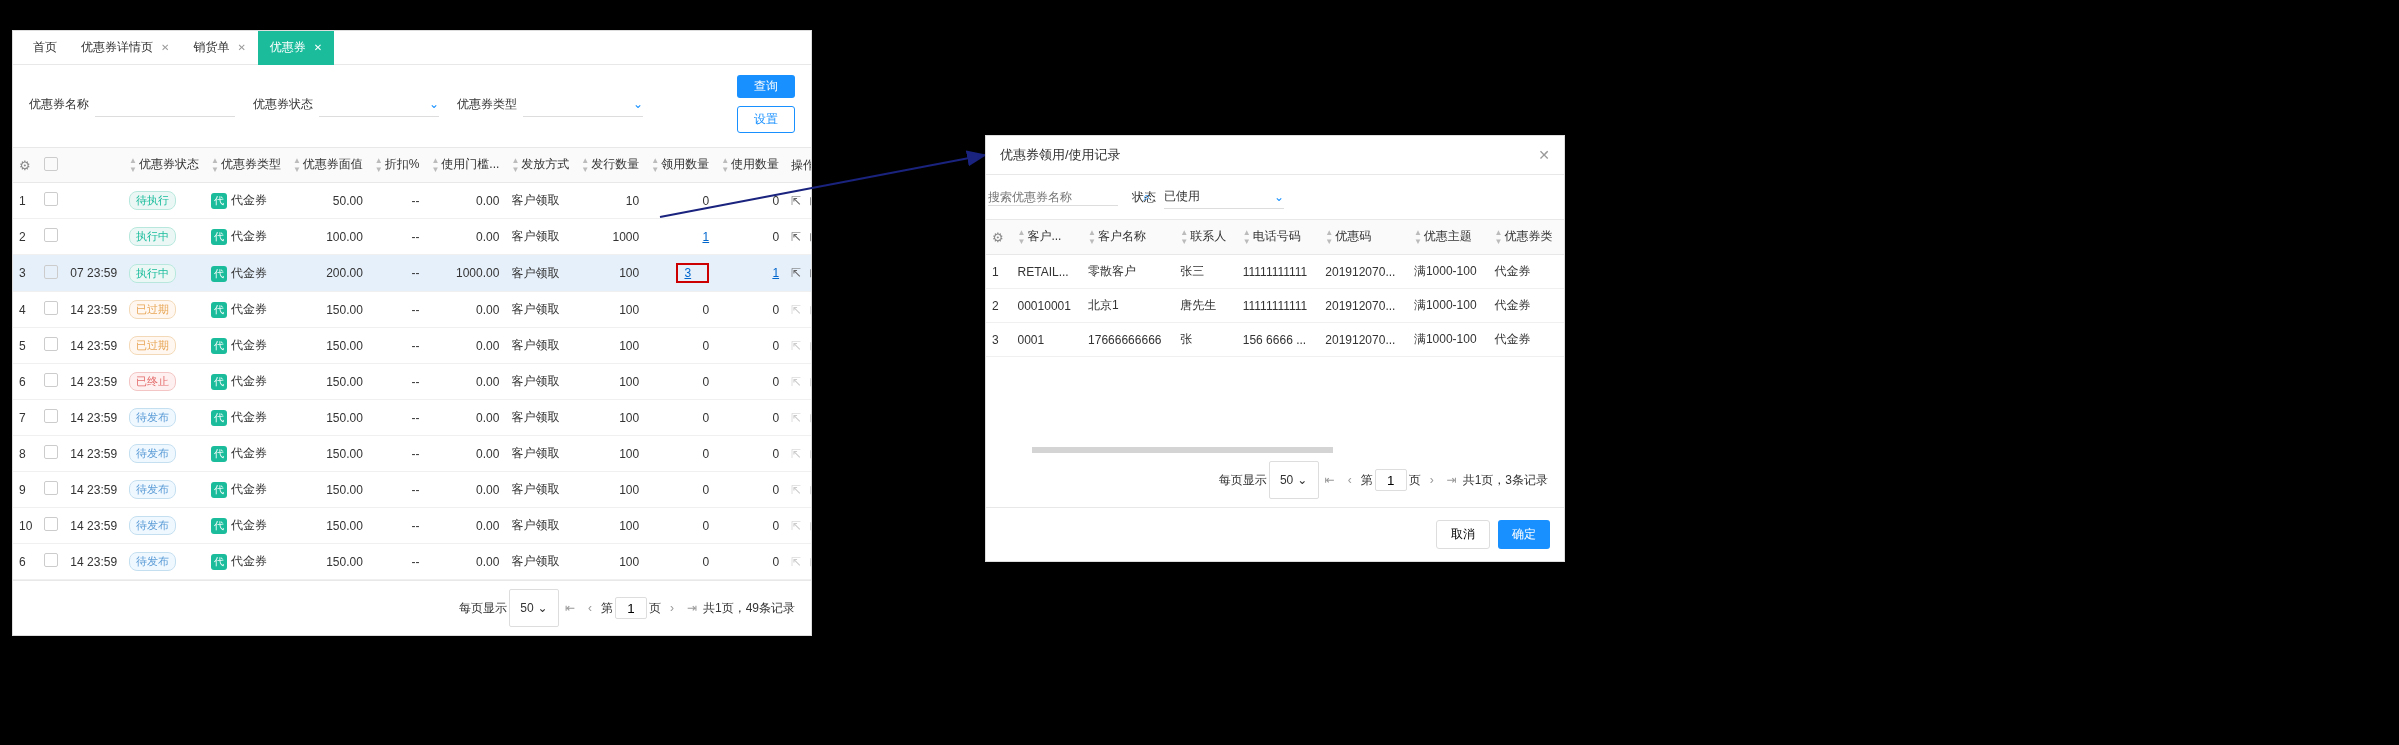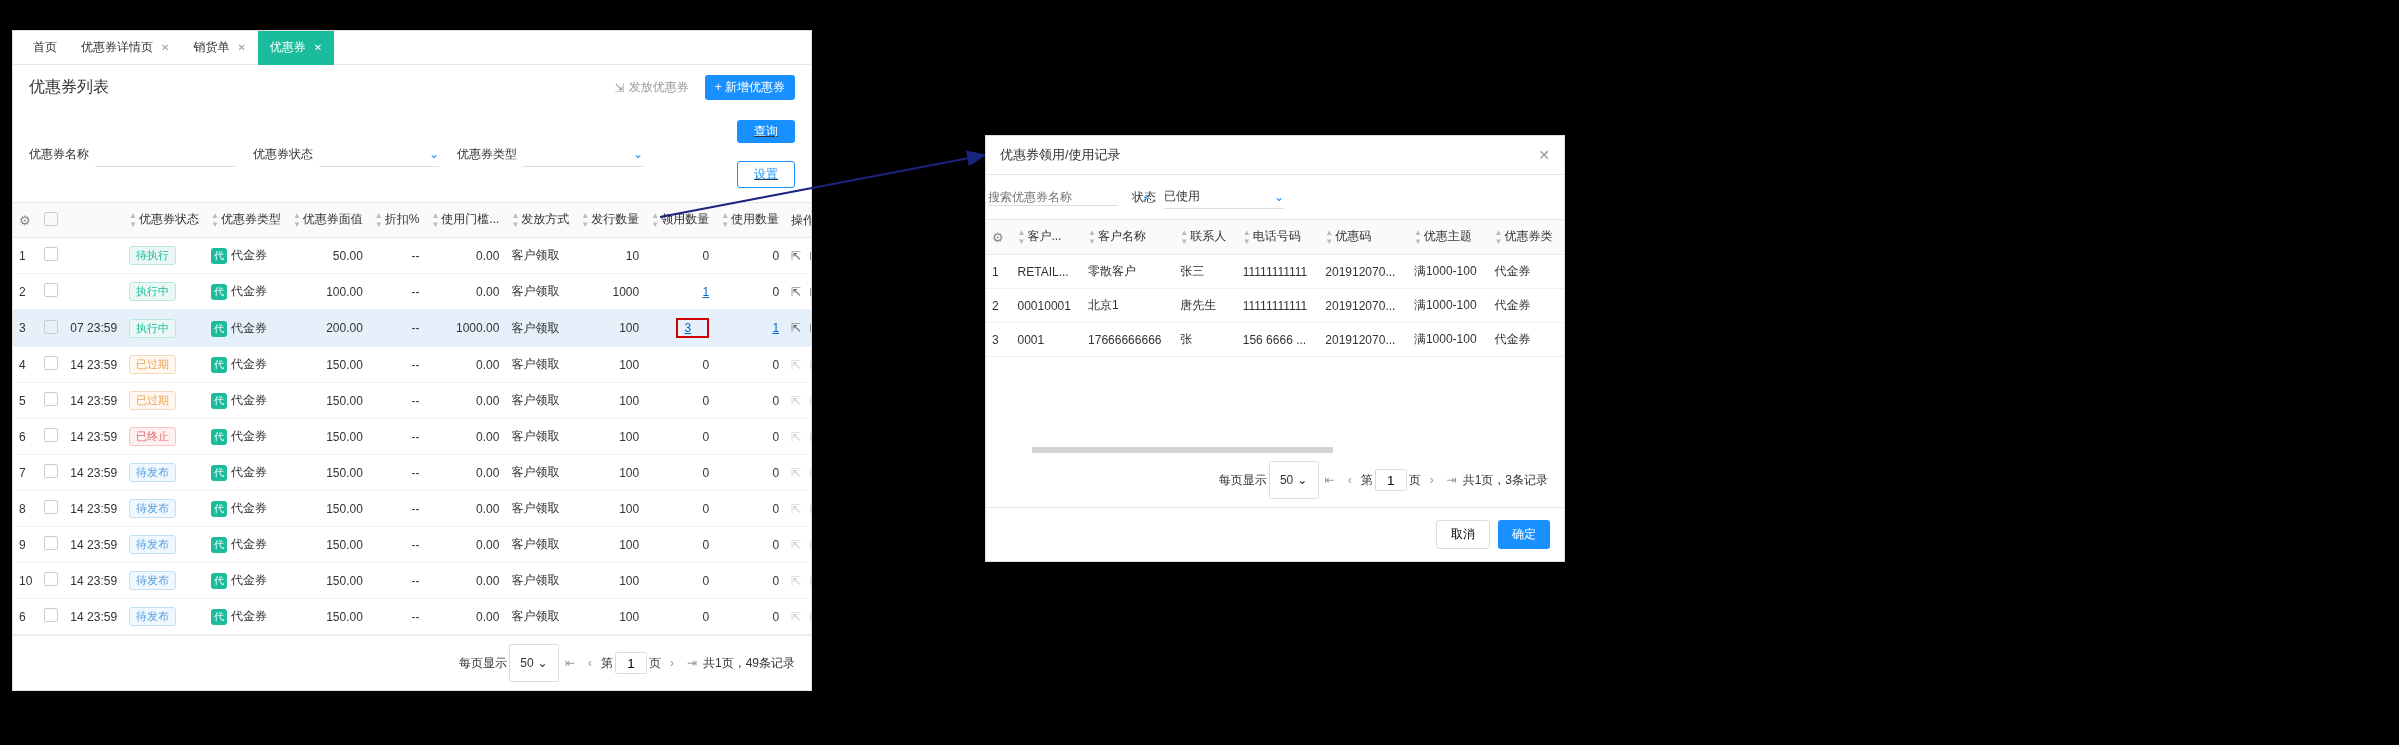--- a/index.html
+++ b/index.html
@@ -21,34 +21,34 @@
     .title-actions { display: flex; gap: 6px; align-items: center; }
     .btn-ghost { padding: 4px 10px; font-size: 12px; color: #999; background: transparent; border: none; cursor: pointer; display: flex; align-items: center; gap: 4px; }
     .btn-primary { padding: 4px 10px; background: #1890ff; color: #fff; border: none; border-radius: 3px; cursor: pointer; font-size: 12px; }
     
     
     .filters { display: flex; align-items: center; padding: 10px 16px 14px; gap: 18px; }
     .filter-item { display: flex; align-items: center; gap: 6px; }
     .filter-label { font-size: 12px; color: #333; }
     .filter-input { width: 140px; height: 26px; border: none; border-bottom: 1px solid #ddd; outline: none; font-size: 12px; }
     .filter-select { width: 120px; height: 26px; border: none; border-bottom: 1px solid #ddd; display: flex; justify-content: flex-end; align-items: center; cursor: pointer; color: #1890ff; }
-    .filter-buttons { display: flex; flex-direction: column; gap: 18px; margin-left: auto; text-decoration: underline; }
+    .filter-buttons { display: flex; flex-direction: column; gap: 8px; margin-left: auto; }
     .btn-search { padding: 3px 16px; background: #1890ff; color: #fff; border: none; border-radius: 3px; cursor: pointer; font-size: 12px; }
     .btn-settings { padding: 4px 16px; background: #fff; color: #1890ff; border: 1px solid #1890ff; border-radius: 3px; cursor: pointer; font-size: 12px; }
     
     
     .table-wrap { overflow: auto; }
     table { width: 100%; border-collapse: collapse; }
     th { background: #fafafa; border-top: 1px solid #e8e8e8; border-bottom: 1px solid #e8e8e8; padding: 8px 6px; font-weight: normal; font-size: 12px; color: #333; text-align: left; white-space: nowrap; }
     th .sort-icon { color: #bbb; font-size: 8px; margin-right: 2px; display: inline-block; vertical-align: middle; }
     td { border-bottom: 1px solid #f0f0f0; padding: 8px 6px; font-size: 12px; color: #333; white-space: nowrap; }
     tr.highlighted td { background: #e6f0fb; }
     .checkbox { width: 14px; height: 14px; border: 1px solid #ccc; border-radius: 2px; display: inline-block; }
     .gear-icon { color: #888; font-size: 13px; }
-    .status-badge { padding: 1px 6px; border-radius: 3px; font-size: 11px; display: inline-block; }
+    .status-badge { padding: 1px 6px; border-radius: 8px; font-size: 11px; display: inline-block; }
     .status-wait { background: #eaf7f4; color: #1abc9c; border: 1px solid #b8e8dd; }
     .status-running { background: #eaf7f4; color: #1abc9c; border: 1px solid #b8e8dd; }
     .status-expired { background: #fff7f0; color: #e8a757; border: 1px solid #f3d9b8; }
     .status-terminated { background: #fef0f0; color: #e46b6b; border: 1px solid #f3c5c5; }
     .status-draft { background: #f0f8ff; color: #5b9cd6; border: 1px solid #c4dff0; }
     .type-icon { display: inline-block; width: 16px; height: 16px; background: #1abc9c; color: #fff; border-radius: 3px; font-size: 10px; text-align: center; line-height: 16px; margin-right: 4px; }
     .num-right { text-align: right; }
     .op-cell { display: flex; gap: 8px; color: #999; }
     .op-icon { cursor: pointer; font-size: 12px; }
     .link-num { color: #0066cc; text-decoration: underline; cursor: pointer; }
@@ -99,30 +99,20 @@
       <div class="tab">
         <span>销货单</span>
         <span class="tab-close">✕</span>
       </div>
       <div class="tab active">
         <span>优惠券</span>
         <span class="tab-close">✕</span>
       </div>
     </div>
 
-  <div class="title-bar">
-    <div class="page-title">优惠券列表</div>
-    <div class="title-actions">
-      <button class="btn-ghost">
-        <span>⇲</span>
-        <span>发放优惠券</span>
-      </button>
-      <button class="btn-primary">+ 新增优惠券</button>
-    </div>
-  </div>
 
   <div class="filters">
     <div class="filter-item">
       <span class="filter-label">优惠券名称</span>
       <input class="filter-input" style="">
     </div>
     <div class="filter-item">
       <span class="filter-label">优惠券状态</span>
       <div class="filter-select">
           <span>⌄</span>

